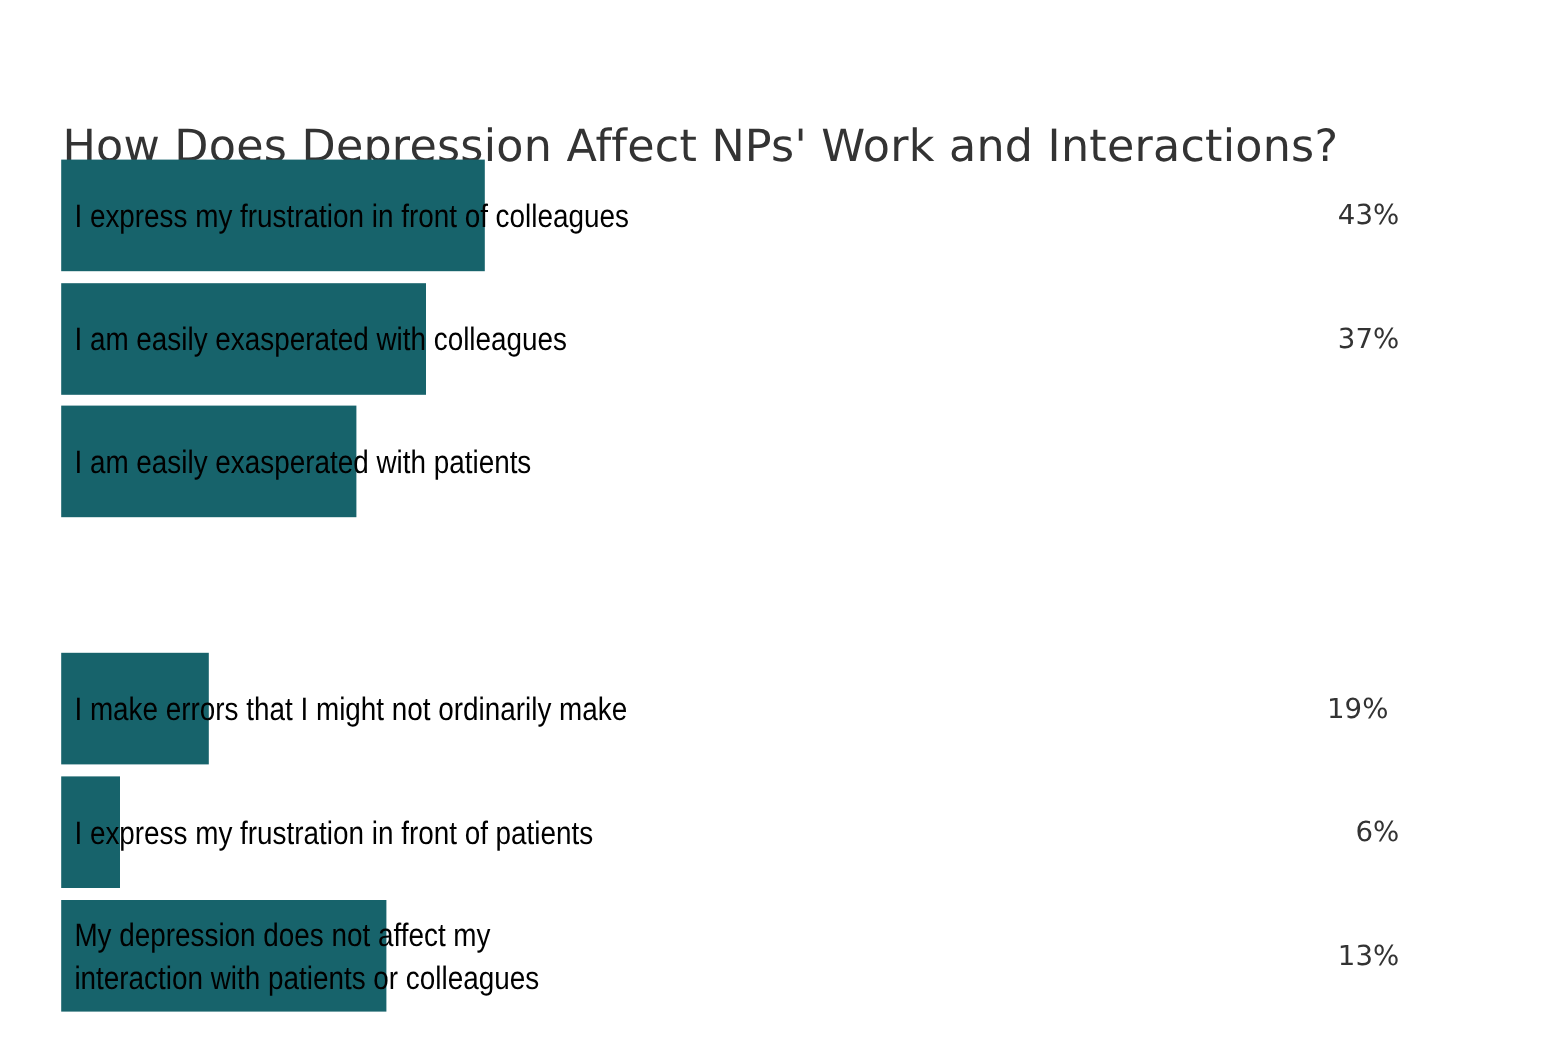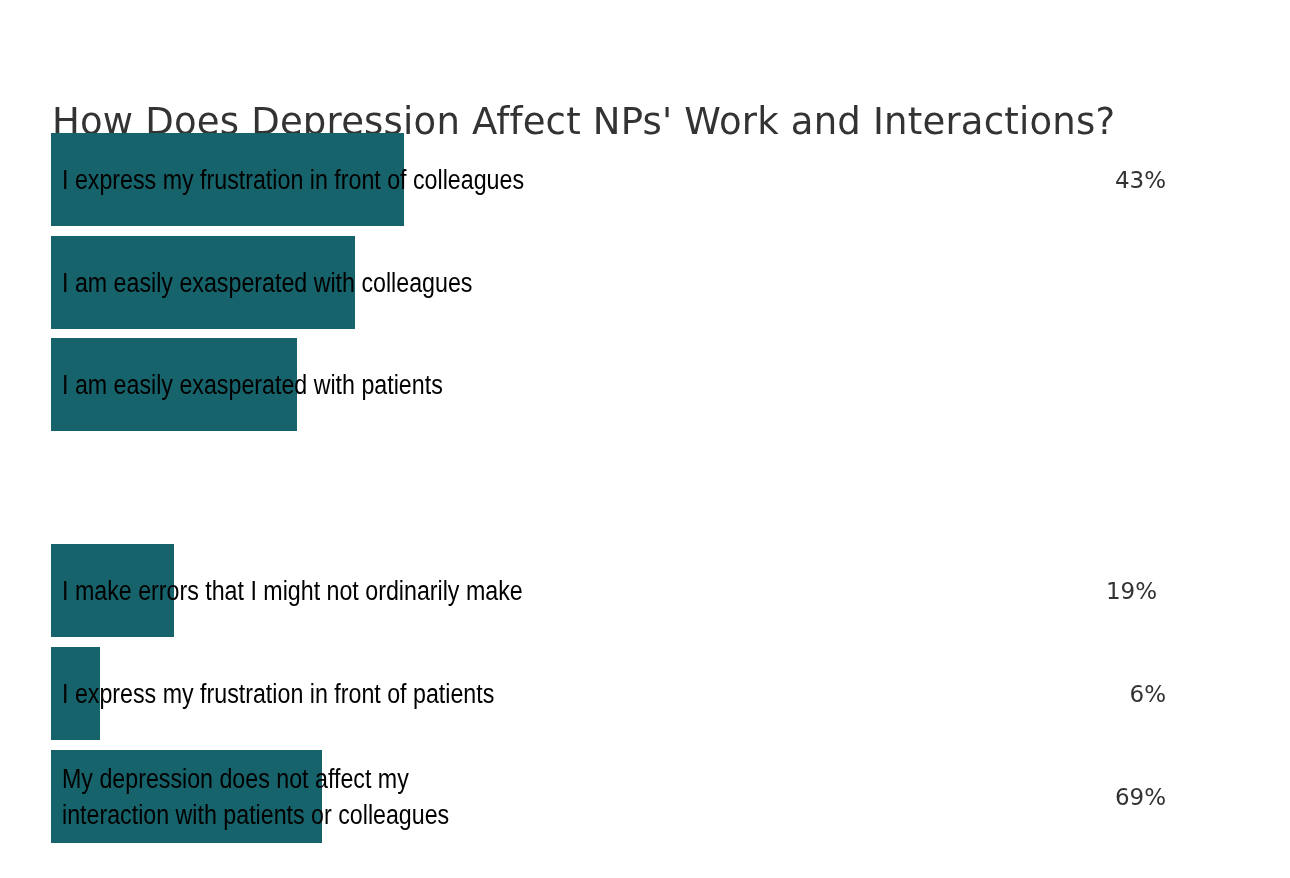--- a/index.html
+++ b/index.html
@@ -40,34 +40,35 @@
 
 <div class="chart">
   <div class="row" style="top:133px">
     <div class="bar" style="width: 353px; background: rgb(23, 99, 107);"></div>
     <div class="label">I express my frustration in front of colleagues</div>
     <div class="value" style="left:1015px">43%</div>
   </div>
   <div class="row" style="top:236px">
     <div class="bar" style="width: 304px; background: rgb(23, 99, 107);"></div>
     <div class="label">I am easily exasperated with colleagues</div>
+    <div class="value" style="left:1015px">37%</div>
   </div>
   <div class="row" style="top:338px">
     <div class="bar" style="width: 246px; background: rgb(23, 99, 107);"></div>
     <div class="label">I am easily exasperated with patients</div>
   </div>
   <div class="row" style="top:544px">
     <div class="bar" style="width: 123px; background: rgb(23, 99, 107);"></div>
     <div class="label">I make errors that I might not ordinarily make</div>
     <div class="value" style="left:1006px">19%</div>
   </div>
   <div class="row" style="top:647px">
     <div class="bar" style="width: 49px; background: rgb(23, 99, 107);"></div>
     <div class="label">I express my frustration in front of patients</div>
     <div class="value" style="left:1015px">6%</div>
   </div>
   <div class="row" style="top:750px">
     <div class="bar" style="width: 271px; background: rgb(23, 99, 107);"></div>
     <div class="label">My depression does not affect my
 interaction with patients or colleagues</div>
-    <div class="value" style="left:1015px">69%</div>
+    <div class="value" style="left:1015px">13%</div>
   </div>
 </div>
 
 </body></html>

